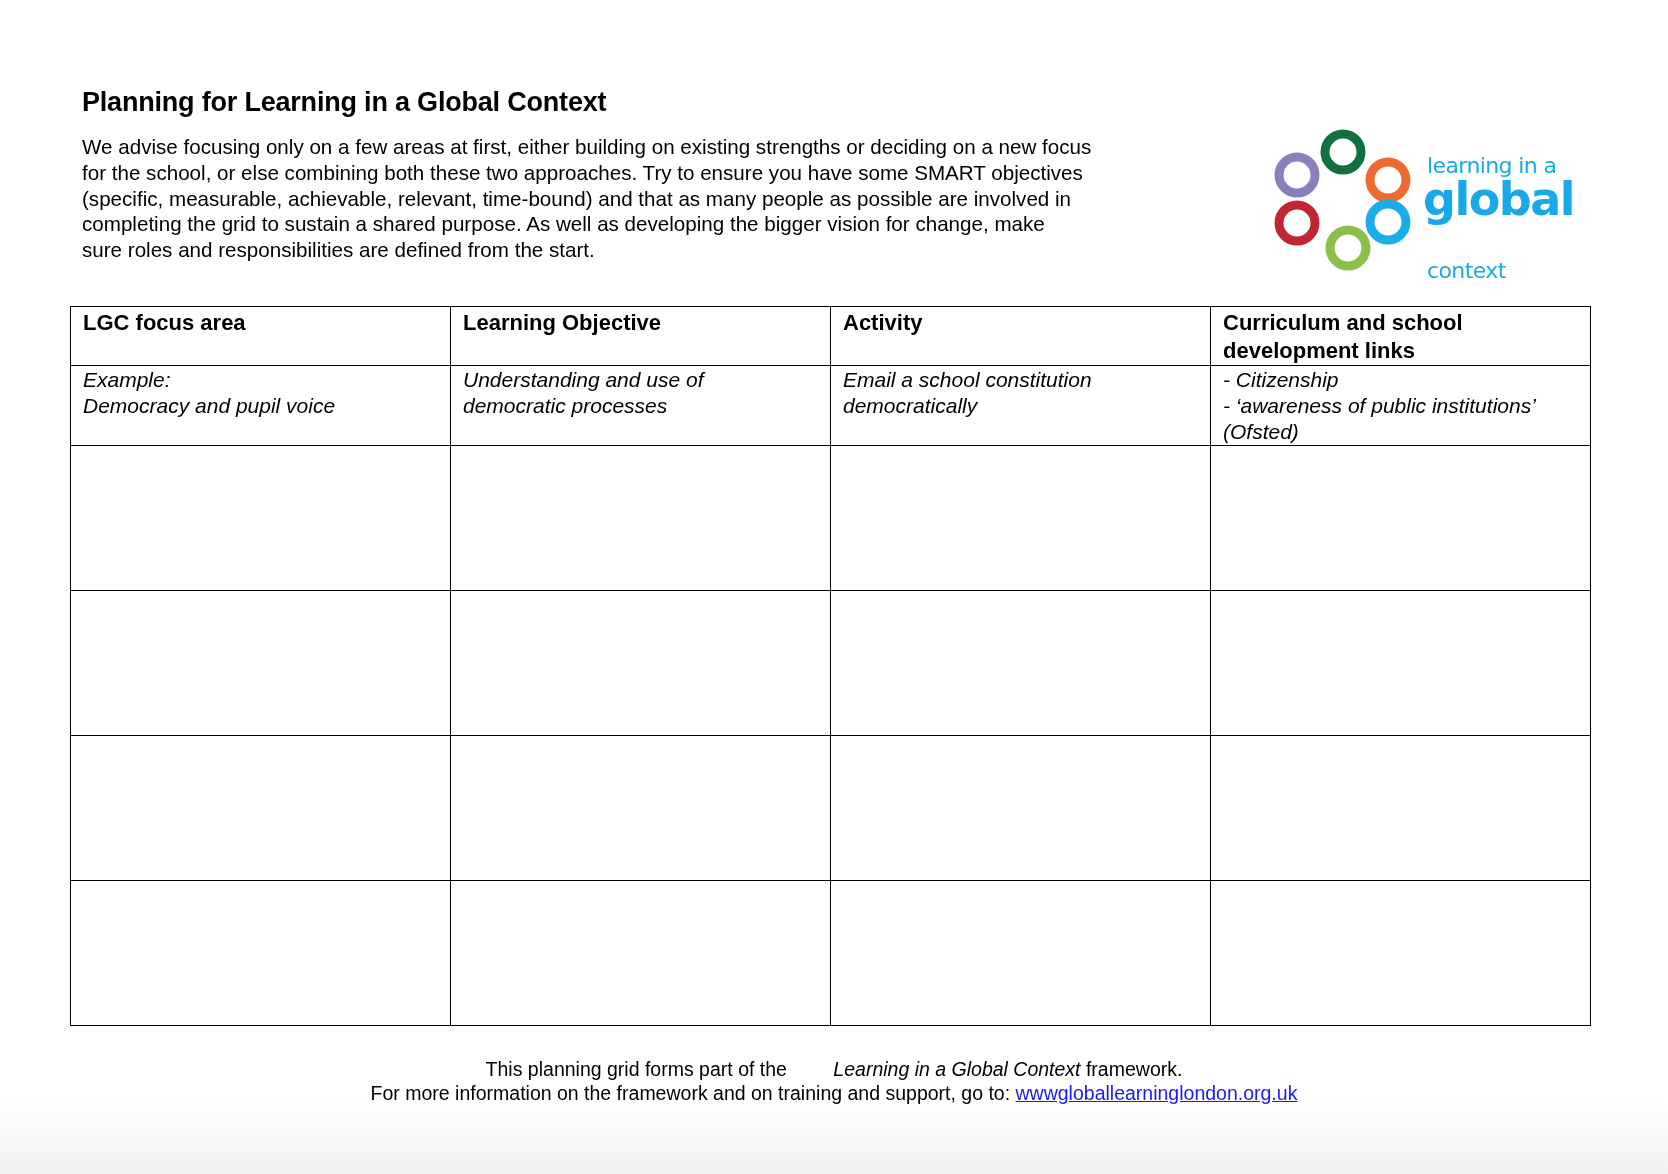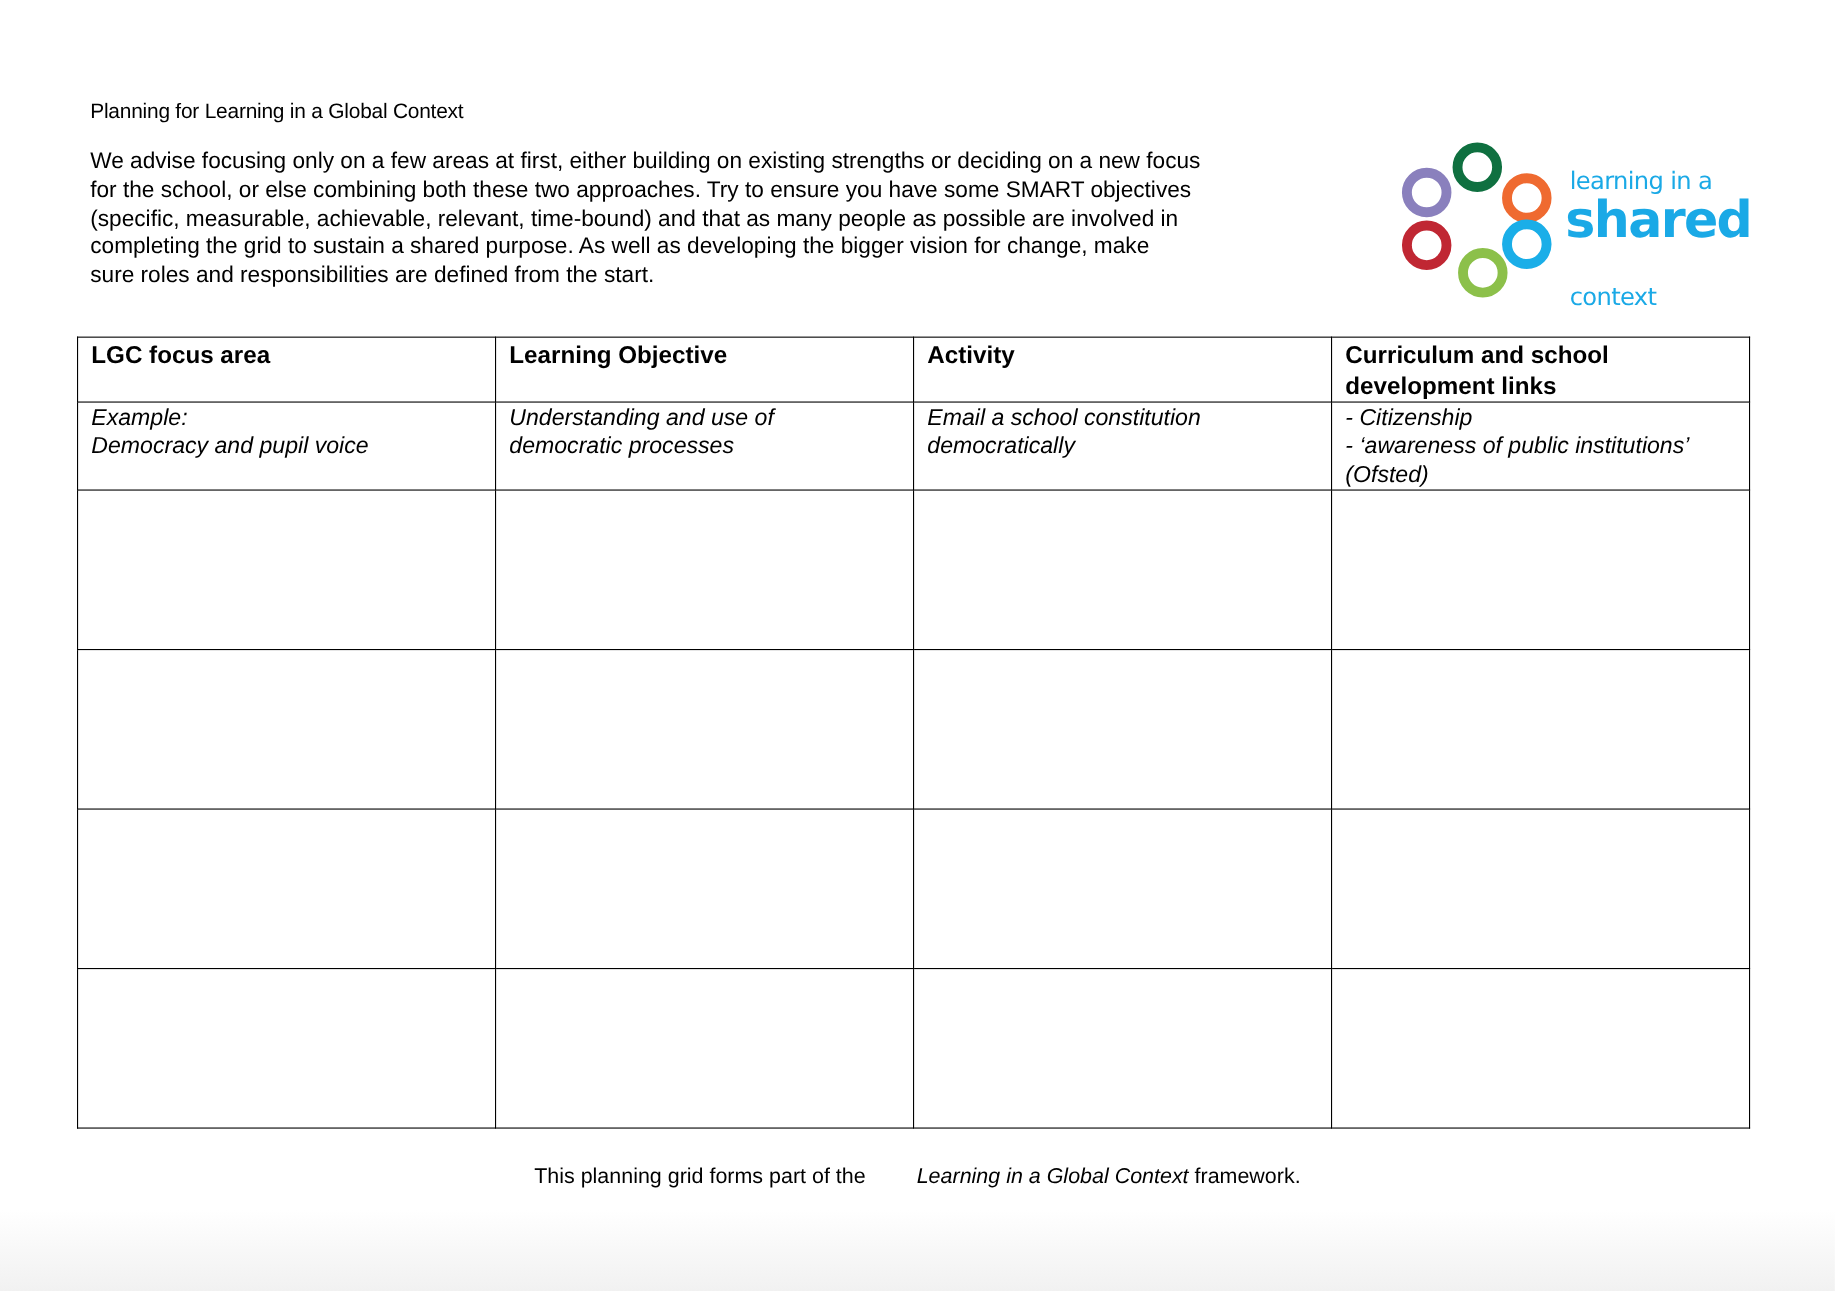--- a/index.html
+++ b/index.html
@@ -8,21 +8,21 @@
     background: #ffffff;
     font-family: "Liberation Sans", sans-serif;
     color: #000;
   }
   .bottom-fade {
     position: absolute; left: 0; top: 1100px; width: 1668px; height: 74px;
     background: linear-gradient(to bottom, #ffffff 0%, #f1f1f1 100%);
   }
   .title {
     position: absolute; left: 82px; top: 86px;
-    font-size: 19px; font-weight: normal; line-height: 32px; letter-spacing: -0.2px;
+    font-size: 27px; font-weight: bold; line-height: 32px; letter-spacing: -0.2px;
     white-space: nowrap;
   }
   .intro {
     position: absolute; left: 82px; top: 134px;
     font-size: 20.6px; line-height: 25.8px;
   }
   .intro .line { display: block; white-space: nowrap; }
 
   
   .logo { position: absolute; left: 1270px; top: 125px; width: 310px; height: 160px; }
@@ -81,21 +81,21 @@
 <div class="logo">
   <svg width="150" height="160" viewBox="0 0 150 160">
     <circle cx="73" cy="27" r="18" fill="none" stroke="#0f7040" stroke-width="9"></circle>
     <circle cx="27" cy="50" r="18" fill="none" stroke="#8a80bd" stroke-width="9"></circle>
     <circle cx="118" cy="55" r="18" fill="none" stroke="#ef6a30" stroke-width="9"></circle>
     <circle cx="27" cy="98" r="18" fill="none" stroke="#c02733" stroke-width="9"></circle>
     <circle cx="118" cy="97" r="18" fill="none" stroke="#1aaee8" stroke-width="9"></circle>
     <circle cx="78" cy="123" r="18" fill="none" stroke="#8cc04a" stroke-width="9"></circle>
   </svg>
   <span class="logo-text logo-line1">learning in a</span>
-  <span class="logo-text logo-line2">shared</span>
+  <span class="logo-text logo-line2">global</span>
   <span class="logo-text logo-line3">context</span>
 </div>
 
 <table class="grid">
   <colgroup>
       <col>
       <col>
       <col>
       <col>
     </colgroup>
@@ -156,13 +156,14 @@
     <td></td>
     <td></td>
     <td></td>
     <td></td>
   </tr>
 </tbody>
   </table>
 
 <div class="footer">
   <span class="fl fl1"><span>This planning grid forms part of the </span><em>Learning in a Global Context</em><span> framework.</span></span>
+  <span class="fl"><span>For more information on the framework and on training and support, go to: </span><a>wwwgloballearninglondon.org.uk</a></span>
 </div>
 
 </body></html>

